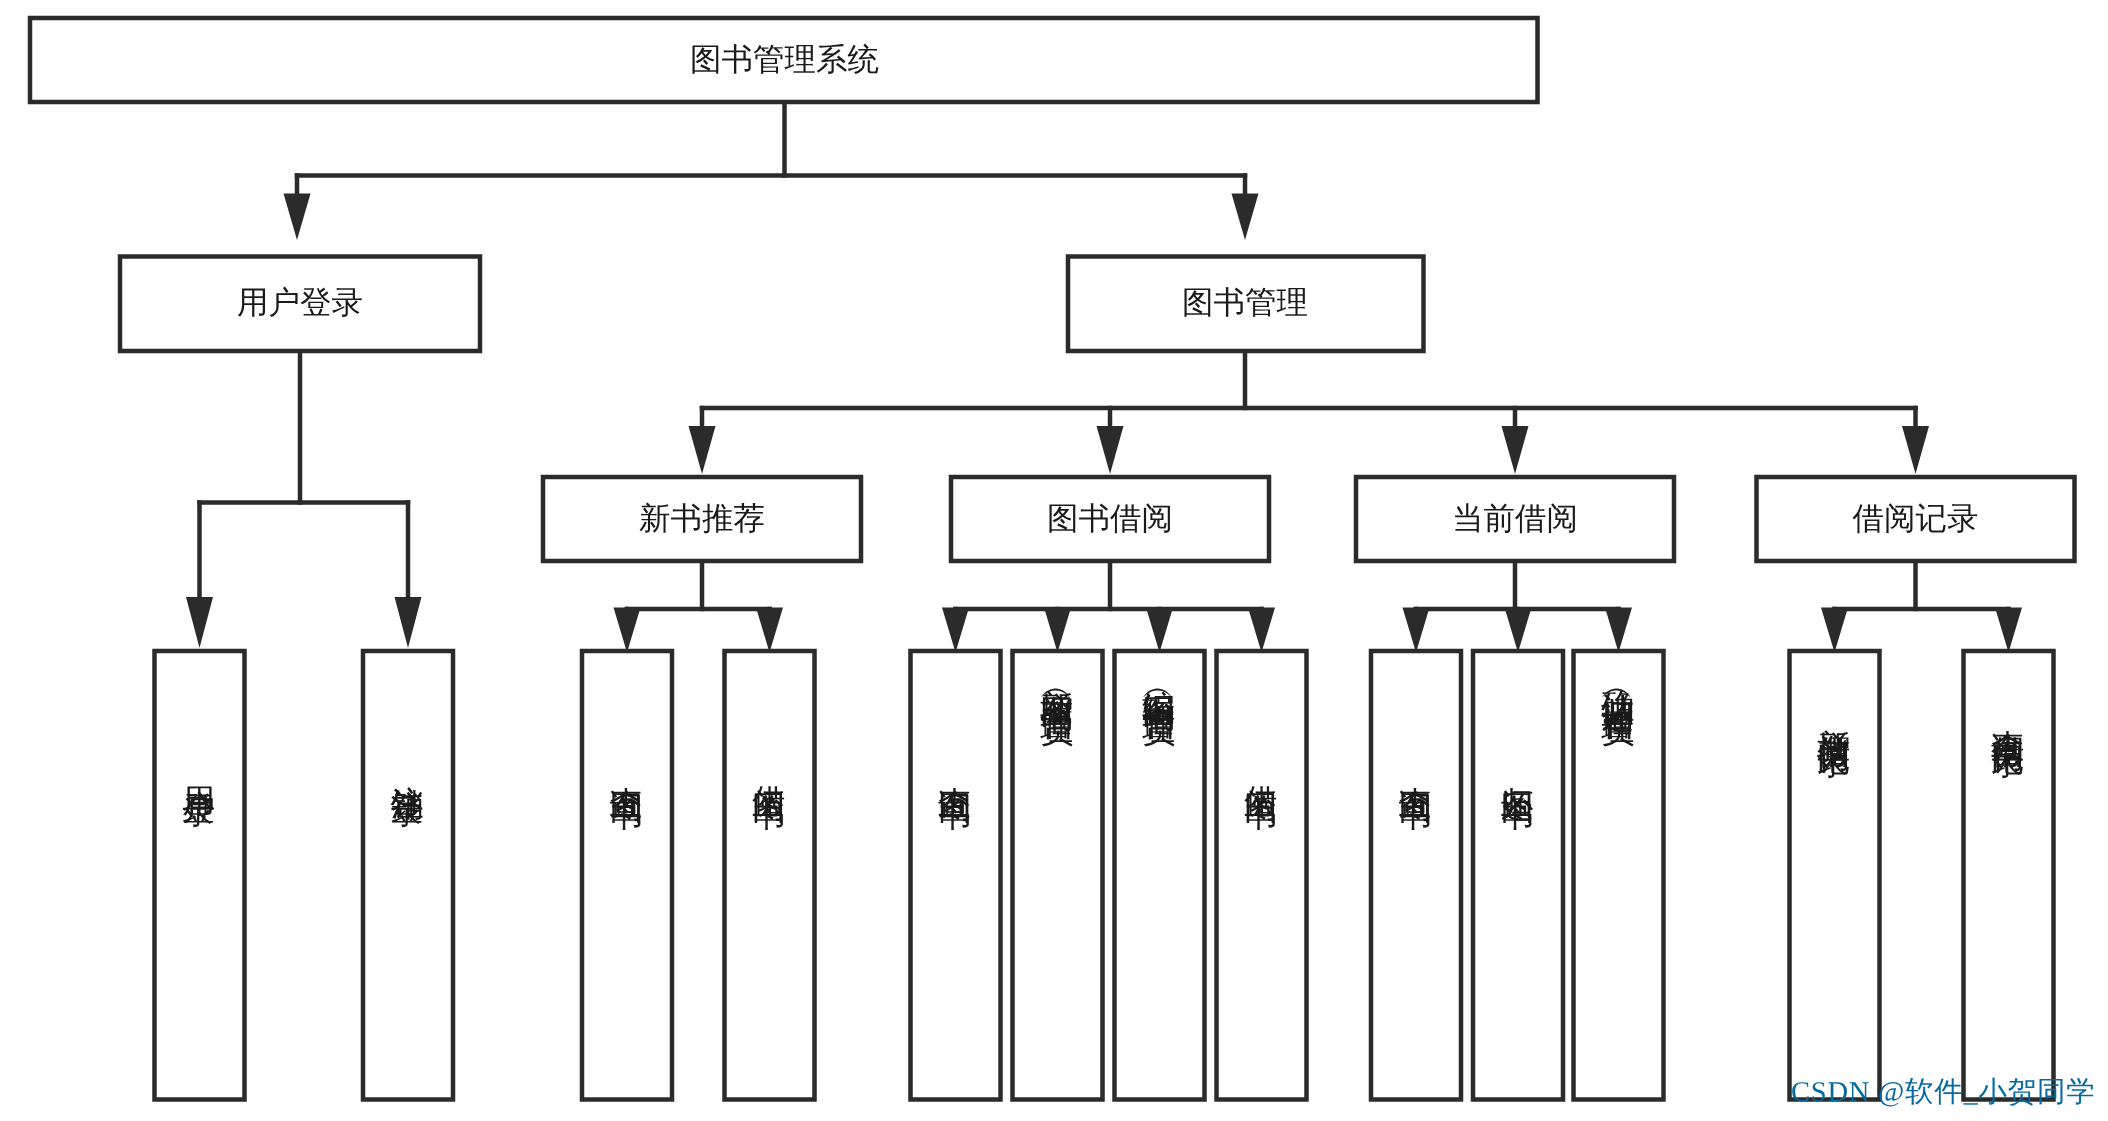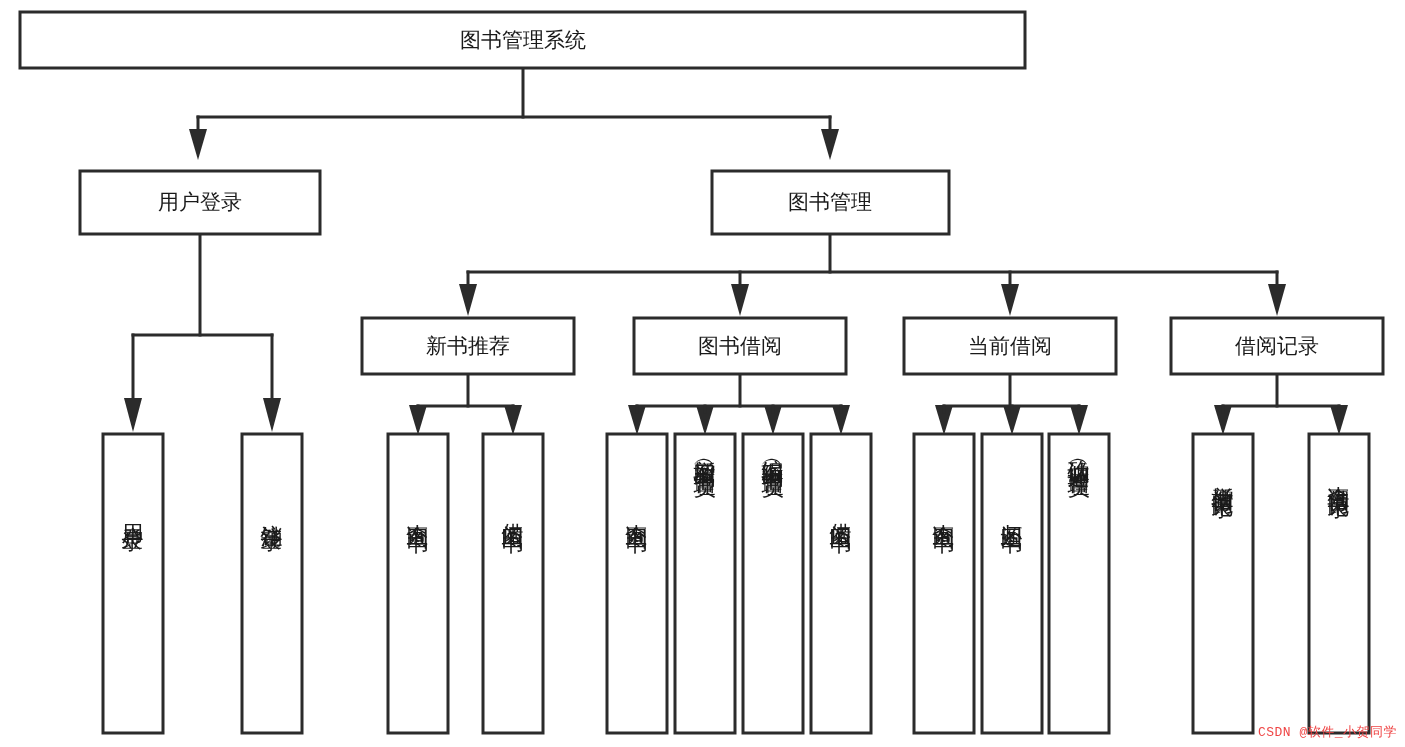--- a/index.html
+++ b/index.html
@@ -64,23 +64,23 @@
     font-size: 22px;
     line-height: 1.32;
     color: #1a1a1a;
     letter-spacing: 2.5px;
     white-space: nowrap;
   }
   .watermark {
     position: absolute;
     right: 8px;
     bottom: 6px;
-    font-family: Liberation Mono, monospace;
-    font-size: 13px;
-    color: #ef4444;
+    font-family: Liberation Serif, serif;
+    font-size: 19px;
+    color: #0369a1;
     letter-spacing: 0.5px;
     user-select: none;
   }
 </style>
 </head>
 <body>
 
 <div id="diagram-root">
 
   <svg class="flowchart" viewBox="0 0 1405 747">

